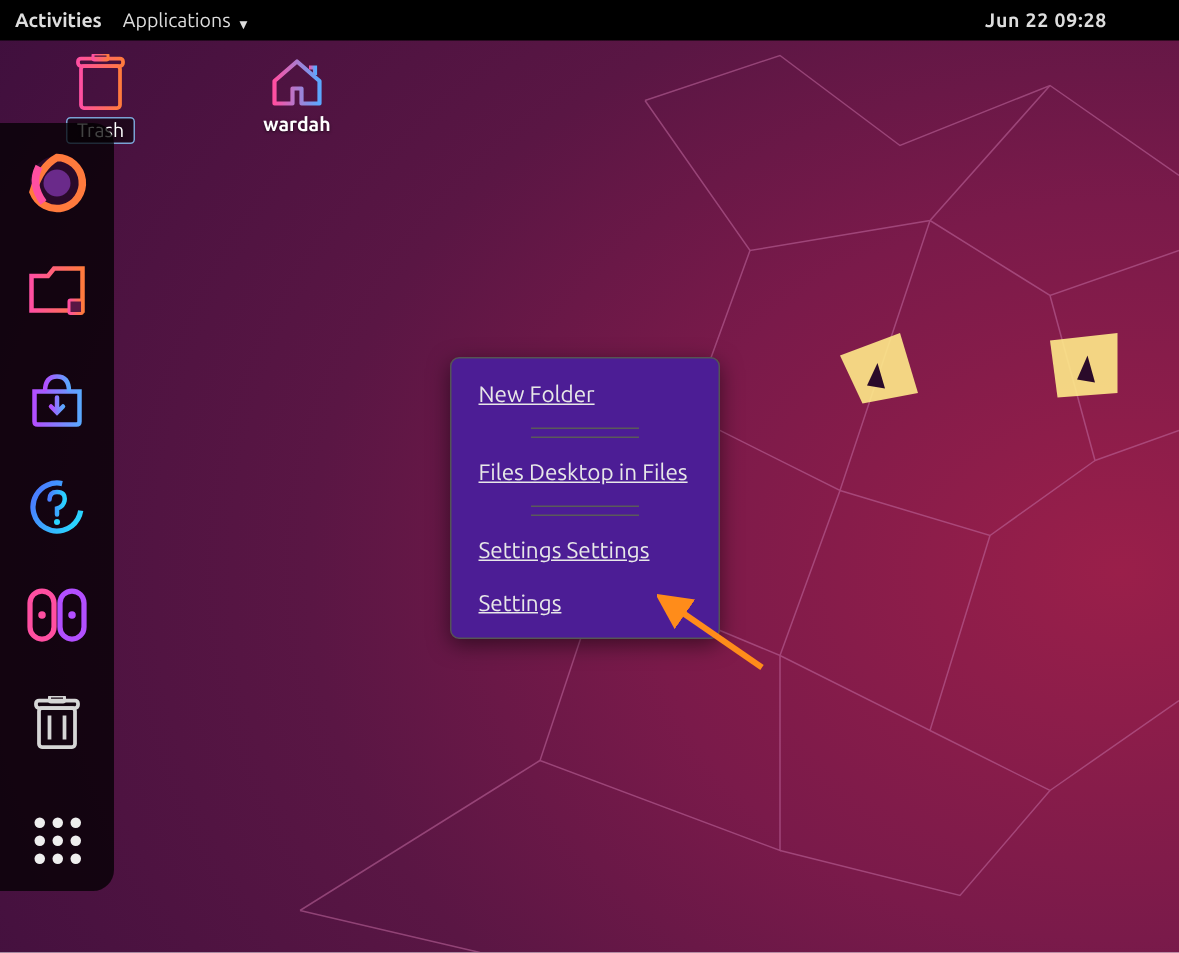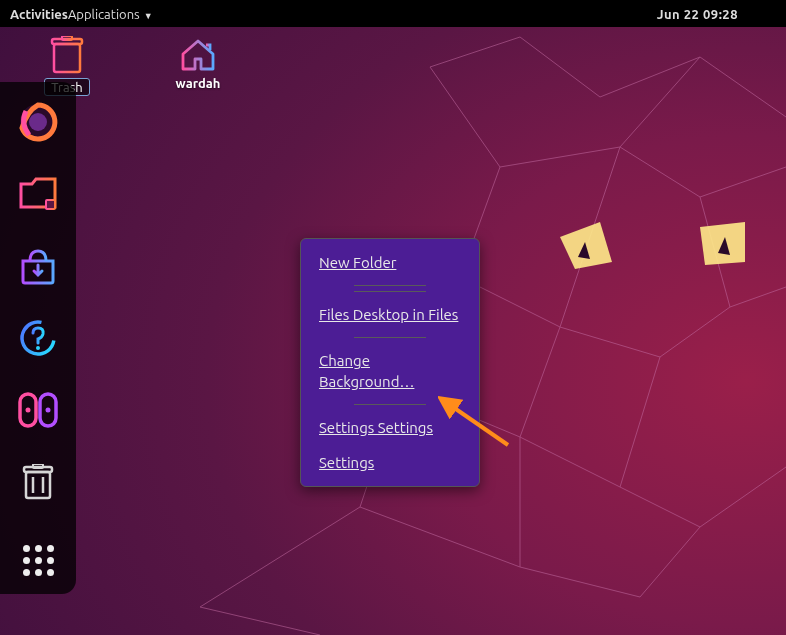--- a/index.html
+++ b/index.html
@@ -13,21 +13,21 @@
     height: 27px;
     background: #000;
     color: #ddd;
     display: flex;
     align-items: center;
     font-size: 13px;
     padding: 0 10px;
     position: relative;
     z-index: 50;
   }
-  .topbar .left { display: flex; align-items: center; }
+  .topbar .left { display: flex; gap: 14px; align-items: center; }
   .topbar .activities { font-weight: 600; }
   .topbar .applications { display: flex; align-items: flex-end; gap: 4px; }
   .topbar .applications .tri { font-size: 9px; }
   .topbar .clock { margin-left: auto; font-weight: 600; margin-right: 38px; letter-spacing: 0.5px; }
 
   
   .wallpaper-svg { position: absolute; top: 27px; left: 0; width: 786px; height: 608px; z-index: 1; pointer-events:none; }
 
   
   .dock {
@@ -264,21 +264,20 @@
     </div>
   </div>
 </div>
 
 <div class="ctxmenu">
   <div class="item">New Folder</div>
   <div class="sep"></div>
   <div class="sep"></div>
   <div class="item">Files Desktop in Files</div>
   <div class="sep"></div>
-  <div class="item">Change Background…</div>
   <div class="sep"></div>
   <div class="item">Settings Settings</div>
   <div class="item">Settings</div>
 </div>
 
 <svg class="arrow-svg" width="80" height="56" viewBox="0 0 80 56">
   <defs>
     <marker id="ah" markerWidth="10" markerHeight="10" refX="2" refY="3" orient="auto">
       <path d="M0 0 L6 3 L0 6 Z" fill="#ff8c1a"></path>
     </marker>

